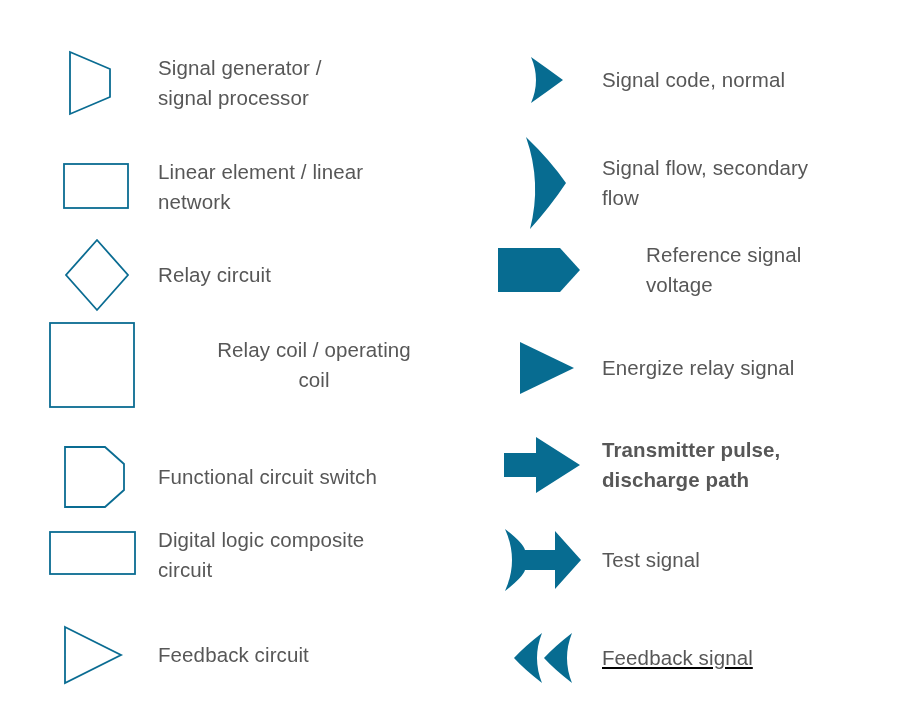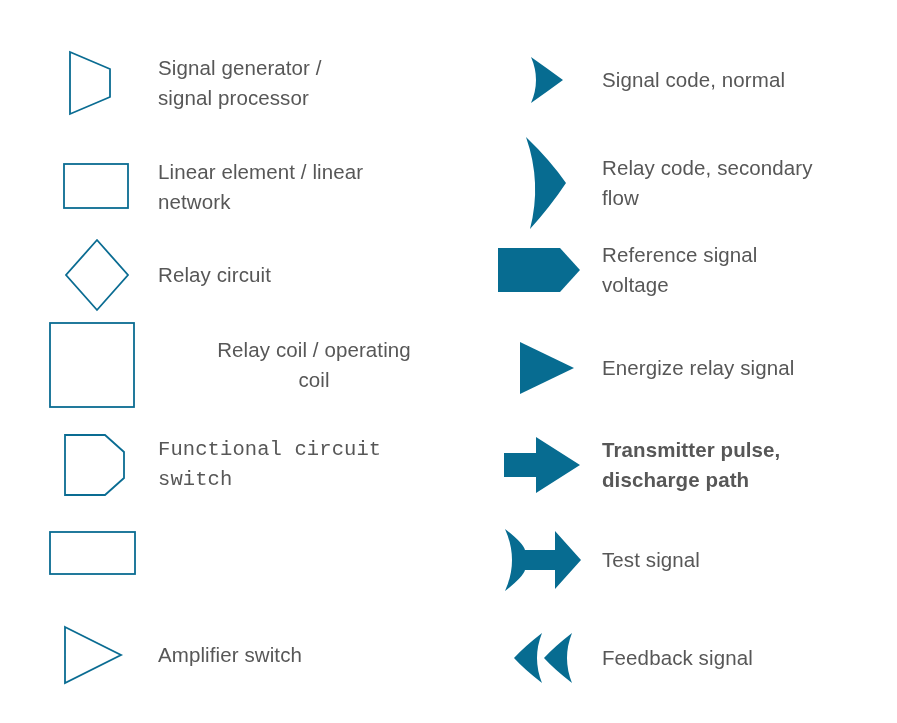--- a/index.html
+++ b/index.html
@@ -91,44 +91,46 @@
     <div class="legend-row" style="left:30px; top:320px; width:440px; height:90px;text-align:center;">
       <div class="symbol-cell" style="width:126px; height:90px;">
         <svg width="90" height="88" viewBox="0 0 90 88">
           <rect x="2" y="2" width="84" height="84" fill="none" stroke="#0A6C92" stroke-width="1.8"></rect>
         </svg>
       </div>
       <div class="label-cell">Relay coil / operating
 coil</div>
     </div>
 
-    <div class="legend-row" style="left:38px; top:425px; width:430px; height:80px;font-family:Liberation Mono, monospace;">
+    <div class="legend-row" style="left:38px; top:437px; width:430px; height:80px;">
       <div class="symbol-cell" style="width:118px; height:80px;">
         <svg width="70" height="66" viewBox="0 0 70 66">
           <path d="M3 3 L43 3 L62 20 L62 46 L43 63 L3 63 Z" fill="none" stroke="#0A6C92" stroke-width="1.8"></path>
         </svg>
       </div>
       <div class="label-cell">Functional circuit switch</div>
     </div>
 
     <div class="legend-row" style="left:30px; top:515px; width:440px; height:80px;">
       <div class="symbol-cell" style="width:126px; height:80px;">
         <svg width="90" height="50" viewBox="0 0 90 50">
           <rect x="2" y="2" width="85" height="42" fill="none" stroke="#0A6C92" stroke-width="1.8"></rect>
         </svg>
       </div>
+      <div class="label-cell">Digital logic composite
+circuit</div>
     </div>
 
     <div class="legend-row" style="left:38px; top:615px; width:430px; height:80px;">
       <div class="symbol-cell" style="width:118px; height:80px;">
         <svg width="70" height="62" viewBox="0 0 70 62">
           <path d="M3 3 L59 31 L3 59 Z" fill="none" stroke="#0A6C92" stroke-width="1.8"></path>
         </svg>
       </div>
-      <div class="label-cell">Amplifier switch</div>
+      <div class="label-cell">Feedback circuit</div>
     </div>
 
   </div>
 
   <div class="col-right legend-column">
 
     <div class="legend-row" style="left:10px; top:40px; width:400px; height:80px;justify-content:center;">
       <div class="symbol-cell" style="width:110px; height:80px;">
         <svg width="48" height="58" viewBox="0 0 48 58">
           <path d="M10 6 Q27 18 42 29 Q27 40 10 52 Q20 29 10 6 Z" fill="#076C91"></path>
@@ -136,25 +138,25 @@
       </div>
       <div class="label-cell">Signal code, normal</div>
     </div>
 
     <div class="legend-row" style="left:10px; top:130px; width:400px; height:105px;">
       <div class="symbol-cell" style="width:110px; height:105px;">
         <svg width="58" height="100" viewBox="0 0 58 100">
           <path d="M10 4 Q34 27 50 50 Q34 74 14 96 Q26 50 10 4 Z" fill="#076C91"></path>
         </svg>
       </div>
-      <div class="label-cell">Relay code, secondary
+      <div class="label-cell">Signal flow, secondary
 flow</div>
     </div>
 
-    <div class="legend-row" style="left:0px; top:230px; width:410px; height:80px;">
+    <div class="legend-row" style="left:0px; top:230px; width:410px; height:80px;gap:44px;">
       <div class="symbol-cell" style="width:120px; height:80px;">
         <svg width="84" height="48" viewBox="0 0 84 48">
           <path d="M0 2 L62 2 L82 24 L62 46 L0 46 Z" fill="#076C91"></path>
         </svg>
       </div>
       <div class="label-cell">Reference signal
 voltage</div>
     </div>
 
     <div class="legend-row" style="left:10px; top:330px; width:400px; height:75px;">
@@ -178,21 +180,21 @@
 
     <div class="legend-row" style="left:5px; top:520px; width:405px; height:80px;align-items:center;">
       <div class="symbol-cell" style="width:115px; height:80px;">
         <svg width="84" height="66" viewBox="0 0 84 66">
           <path d="M4 2 Q22 16 24 23 L54 23 L54 4 L80 33 L54 62 L54 43 L24 43 Q22 50 4 64 Q18 33 4 2 Z" fill="#076C91"></path>
         </svg>
       </div>
       <div class="label-cell">Test signal</div>
     </div>
 
-    <div class="legend-row" style="left:10px; top:620px; width:400px; height:75px;">
+    <div class="legend-row" style="left:10px; top:620px; width:400px; height:75px;text-decoration:underline;">
       <div class="symbol-cell" style="width:110px; height:75px;">
         <svg width="70" height="54" viewBox="0 0 70 54">
           <path d="M32 2 Q14 16 4 27 Q14 38 32 52 Q22 27 32 2 Z" fill="#076C91"></path>
           <path d="M62 2 Q44 16 34 27 Q44 38 62 52 Q52 27 62 2 Z" fill="#076C91"></path>
         </svg>
       </div>
       <div class="label-cell">Feedback signal</div>
     </div>
 
   </div>

